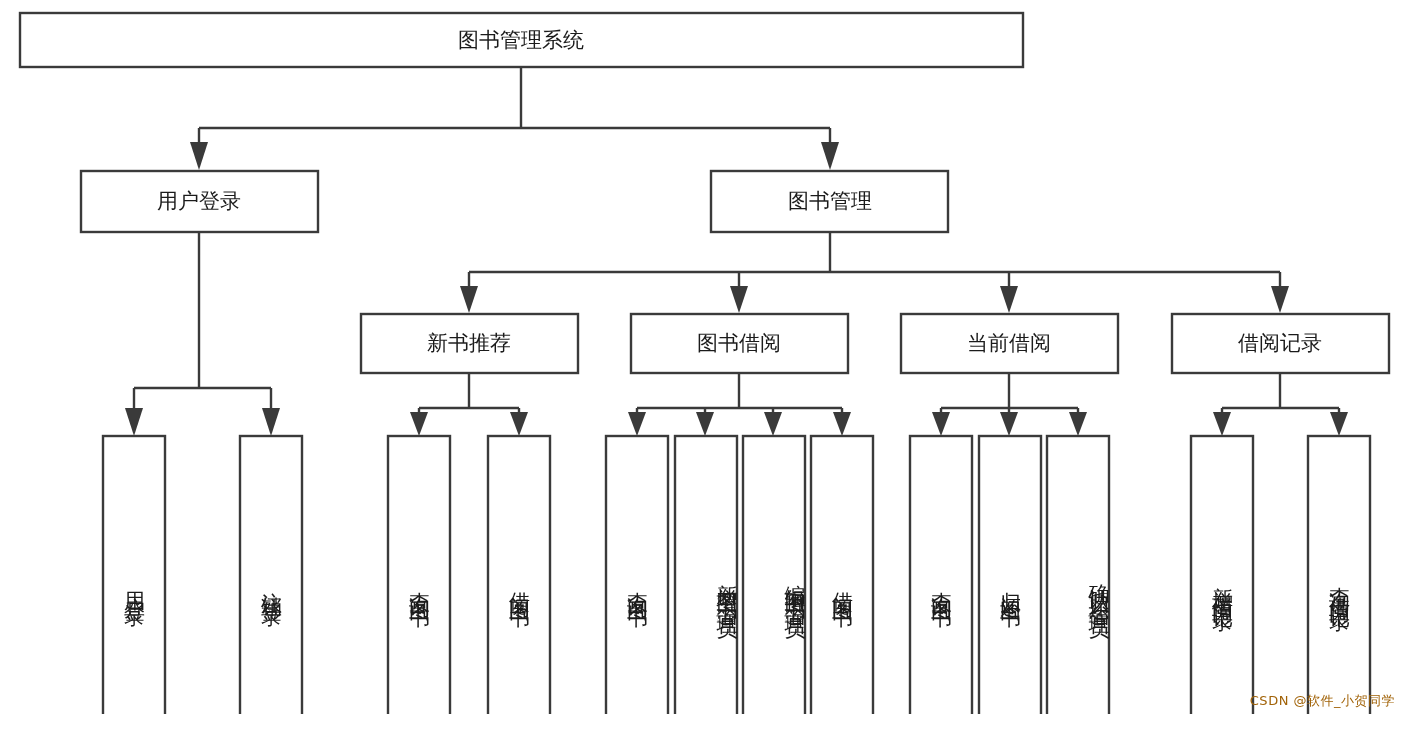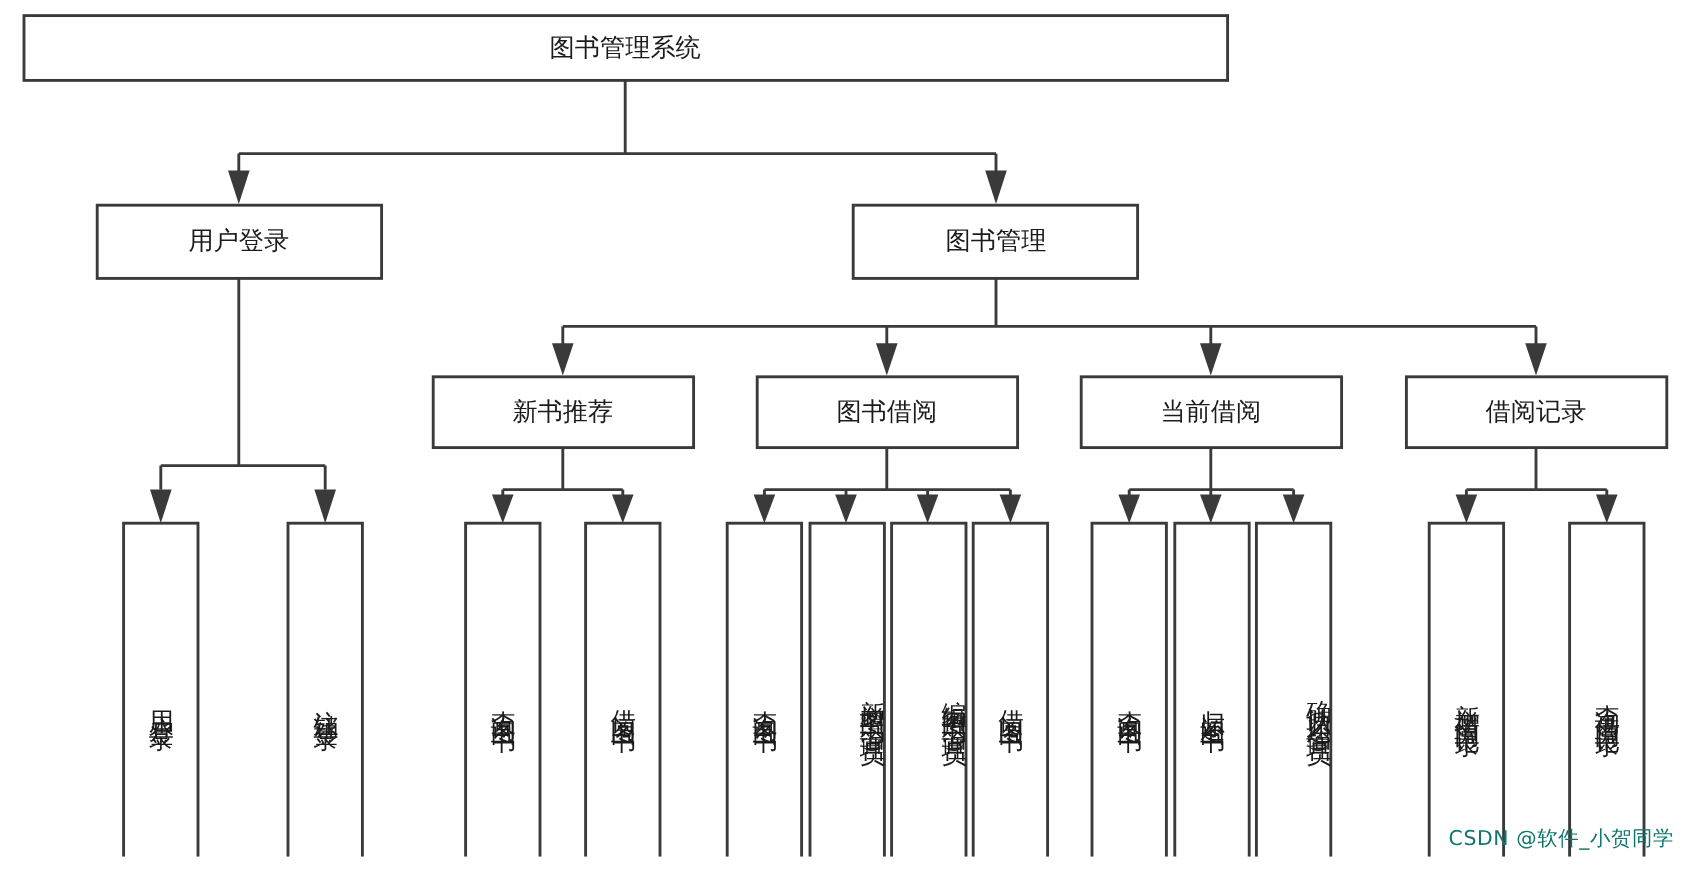--- a/index.html
+++ b/index.html
@@ -61,22 +61,22 @@
     letter-spacing: 5px;
     color: #1b1b1b;
     pointer-events: none;
     text-align: center;
   }
   .watermark {
     position: absolute;
     right: 10px;
     bottom: 4px;
     font-family: "DejaVu Sans", "Liberation Sans", sans-serif;
-    font-size: 17px;
-    color: #0f766e;
+    font-size: 13px;
+    color: #a16207;
     letter-spacing: 0.5px;
     white-space: nowrap;
   }
 </style>
 </head>
 <body>
 
 <div id="diagram-root">
 
   <svg class="canvas" viewBox="0 0 1405 747">

